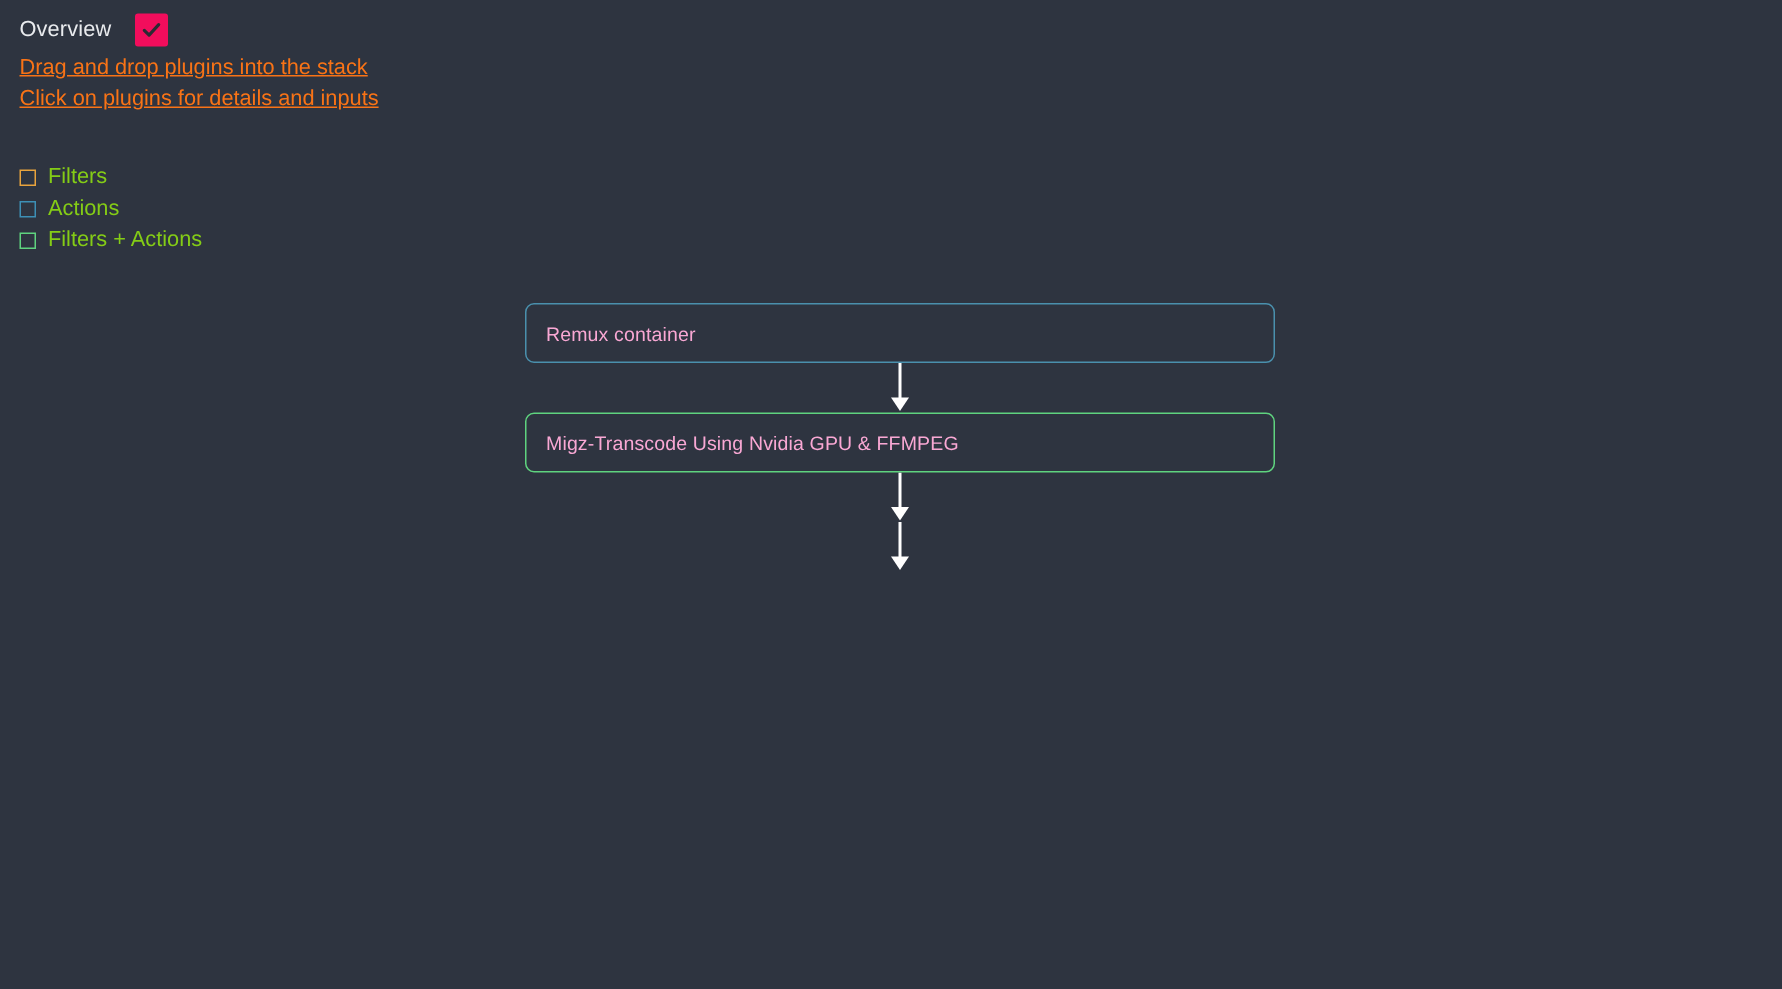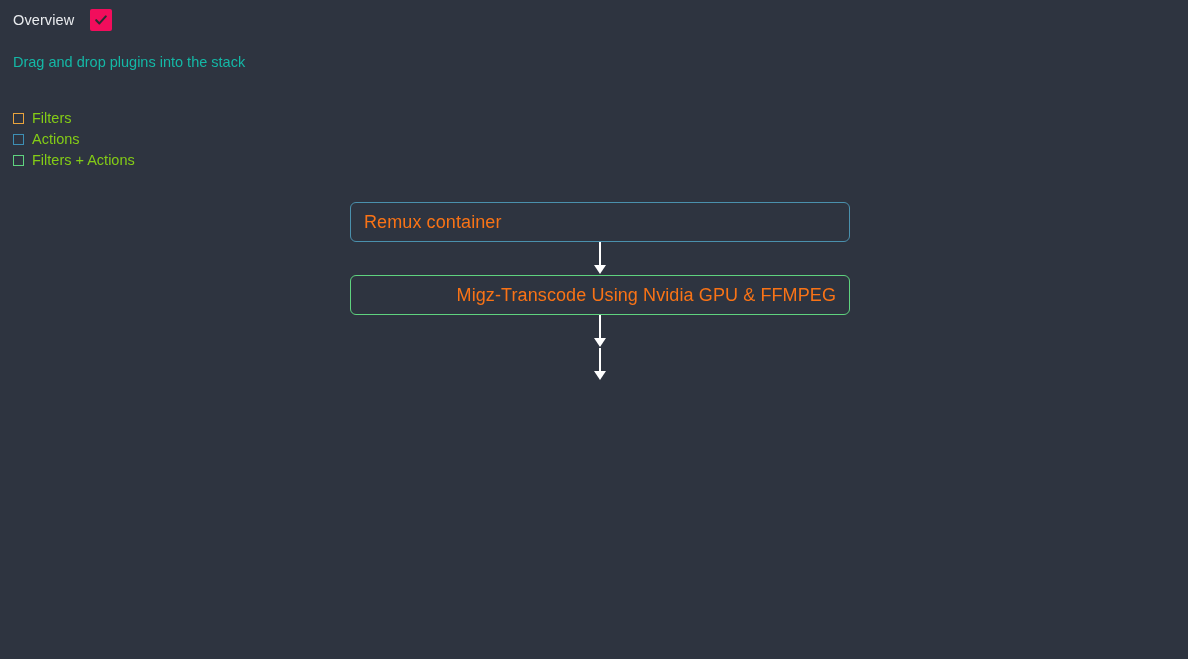--- a/index.html
+++ b/index.html
@@ -40,24 +40,25 @@
     display: flex;
     align-items: center;
     justify-content: center;
   }
   .overview-checkbox svg { display: block; }
 
   
   .instructions {
     position: absolute;
     left: 13px;
-    top: 52px;
+    top: 35px;
     font-size: 14.5px;
-    color: #14b8a6;
+    color: #f97316;
     line-height: 21px;
+    text-decoration: underline;
   }
   .instructions div { white-space: nowrap; }
 
   
   .legend {
     position: absolute;
     left: 13px;
     top: 108px;
   }
   .legend-item {
@@ -92,22 +93,22 @@
     height: 40px;
     box-sizing: border-box;
     border: 1.6px solid #4a90ad;
     border-radius: 6px;
     background: #2e3440;
     display: flex;
     align-items: center;
     padding: 0 13px;
   }
   .flow-node-label {
-    font-size: 18px;
-    color: #f97316;
+    font-size: 13px;
+    color: #f9a8d4;
     letter-spacing: 0.1px;
     white-space: nowrap;
   }
   .flow-connector {
     height: 33px;
     display: flex;
     justify-content: center;
     align-items: flex-start;
     position: relative;
   }
@@ -120,20 +121,21 @@
   <span class="overview-label">Overview</span>
   <span class="overview-checkbox" style="background: rgb(242, 13, 92);">
     <svg width="14" height="14" viewBox="0 0 14 14">
       <path d="M2.2 7.2 L5.4 10.4 L11.8 3.4" stroke="#2b2b33" stroke-width="2.1" fill="none" stroke-linecap="round" stroke-linejoin="round"></path>
     </svg>
   </span>
 </div>
 
 <div class="instructions">
   <div>Drag and drop plugins into the stack</div>
+  <div>Click on plugins for details and inputs</div>
 </div>
 
 <div class="legend">
 
   <div class="legend-item">
     <span class="legend-box" style="border-color: rgb(232, 163, 61);"></span>
     <span class="legend-label">Filters</span>
   </div>
 
   <div class="legend-item">
@@ -154,21 +156,21 @@
     <span class="flow-node-label">Remux container</span>
   </div>
 
   <div class="flow-connector">
     <svg width="18" height="33" viewBox="0 0 18 33">
       <line x1="9" y1="0" x2="9" y2="24" stroke="#ffffff" stroke-width="2"></line>
       <path d="M3 23 L15 23 L9 32 Z" fill="#ffffff"></path>
     </svg>
   </div>
 
-  <div class="flow-node" style="border-color: rgb(95, 211, 127); justify-content: flex-end;">
+  <div class="flow-node" style="border-color: rgb(95, 211, 127);">
     <span class="flow-node-label">Migz-Transcode Using Nvidia GPU &amp; FFMPEG</span>
   </div>
 
   <div class="flow-connector">
     <svg width="18" height="33" viewBox="0 0 18 33">
       <line x1="9" y1="0" x2="9" y2="24" stroke="#ffffff" stroke-width="2"></line>
       <path d="M3 23 L15 23 L9 32 Z" fill="#ffffff"></path>
     </svg>
   </div>
 

